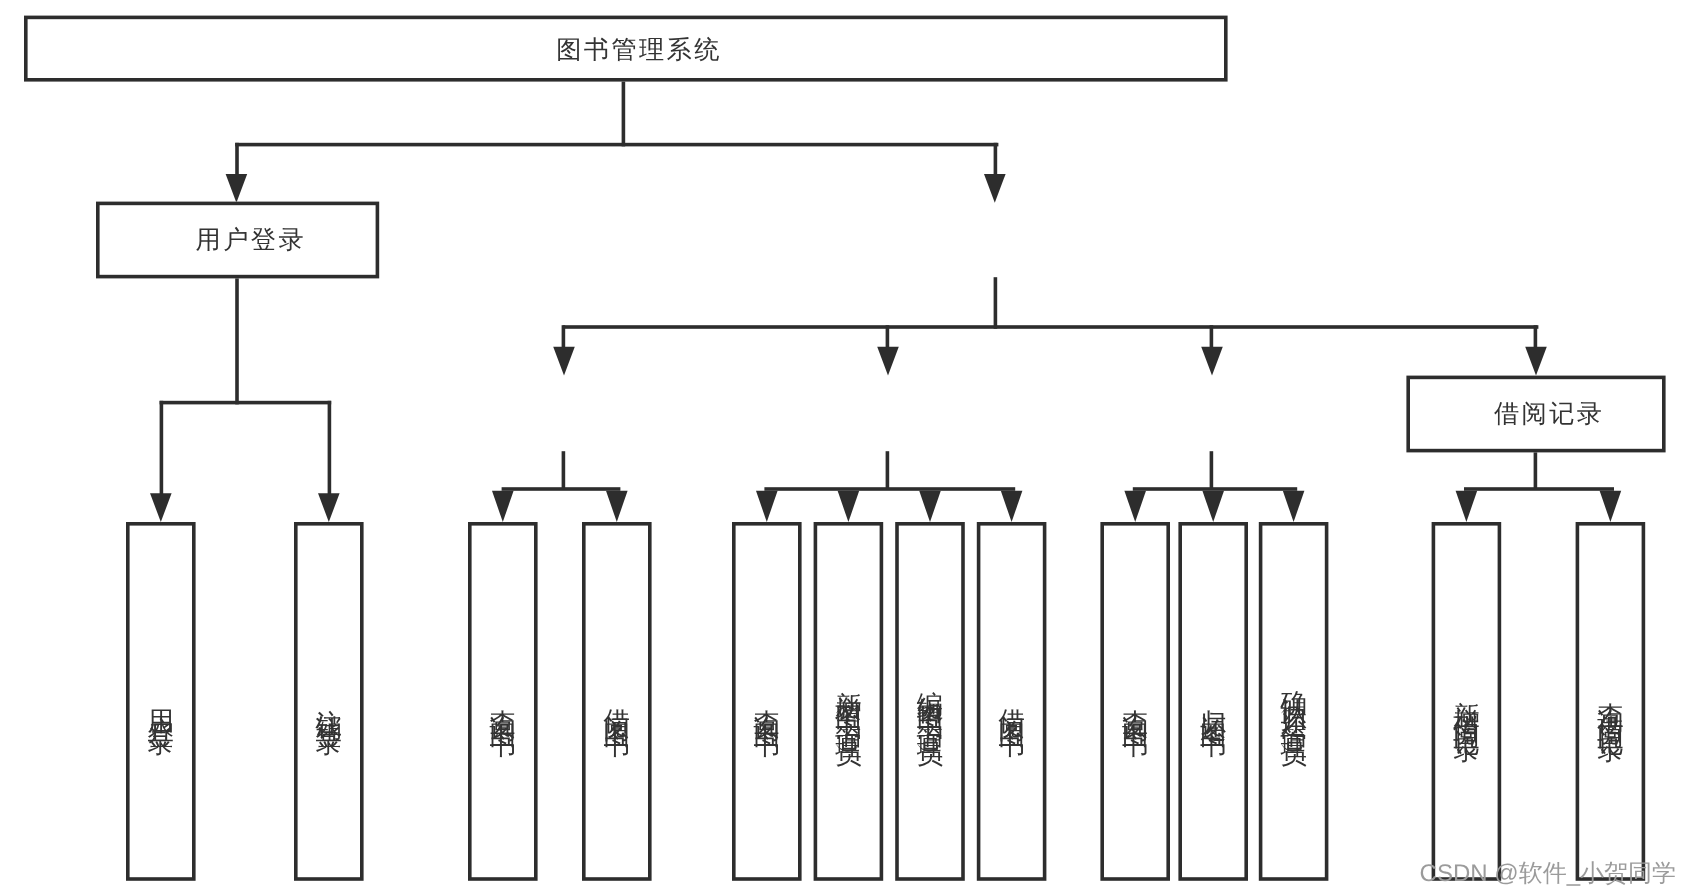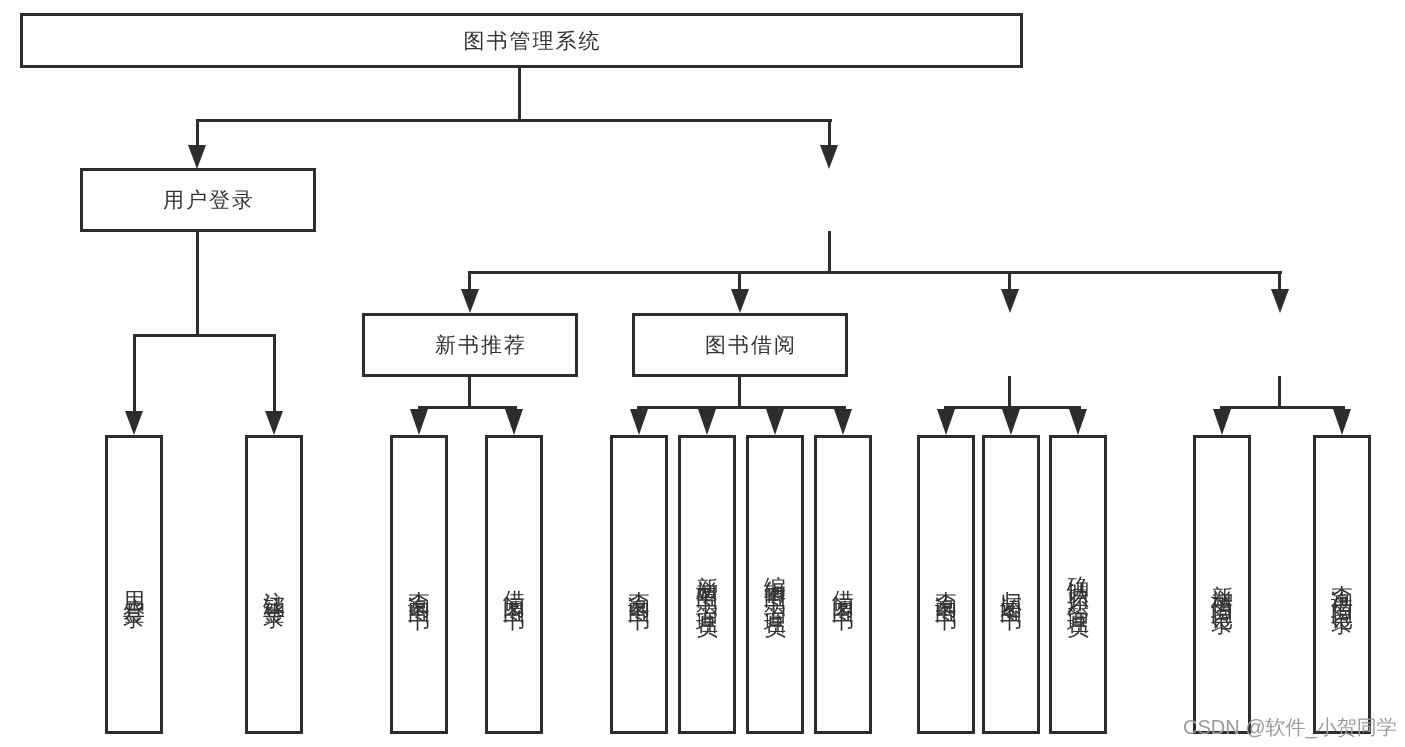--- a/index.html
+++ b/index.html
@@ -58,25 +58,22 @@
   <div class="line h" style="left:469px;top:271px;width:813px"></div>
   <div class="line v" style="left:468px;top:271px;height:20px"></div>
   <div class="arrow" style="left:461px;top:289px"></div>
   <div class="line v" style="left:738px;top:271px;height:20px"></div>
   <div class="arrow" style="left:731px;top:289px"></div>
   <div class="line v" style="left:1008px;top:271px;height:20px"></div>
   <div class="arrow" style="left:1001px;top:289px"></div>
   <div class="line v" style="left:1278px;top:271px;height:20px"></div>
   <div class="arrow" style="left:1271px;top:289px"></div>
 
-  <div class="box hnode" style="left:362px;top:313px;width:216px;height:64px">
-    <span>新书推荐</span>
-  </div>
-  <div class="box hnode" style="left:632px;top:313px;width:216px;height:64px">
-    <span>图书借阅</span>
+  <div class="box hnode" style="left:1172px;top:313px;width:216px;height:64px">
+    <span>借阅记录</span>
   </div>
 
   <div class="line v" style="left:468px;top:376px;height:32px"></div>
   <div class="line h" style="left:418px;top:406px;width:99px"></div>
   <div class="arrow long" style="left:410px;top:409px"></div>
   <div class="arrow long" style="left:505px;top:409px"></div>
 
   <div class="line v" style="left:738px;top:376px;height:32px"></div>
   <div class="line h" style="left:637px;top:406px;width:209px"></div>
   <div class="arrow long" style="left:630px;top:409px"></div>

